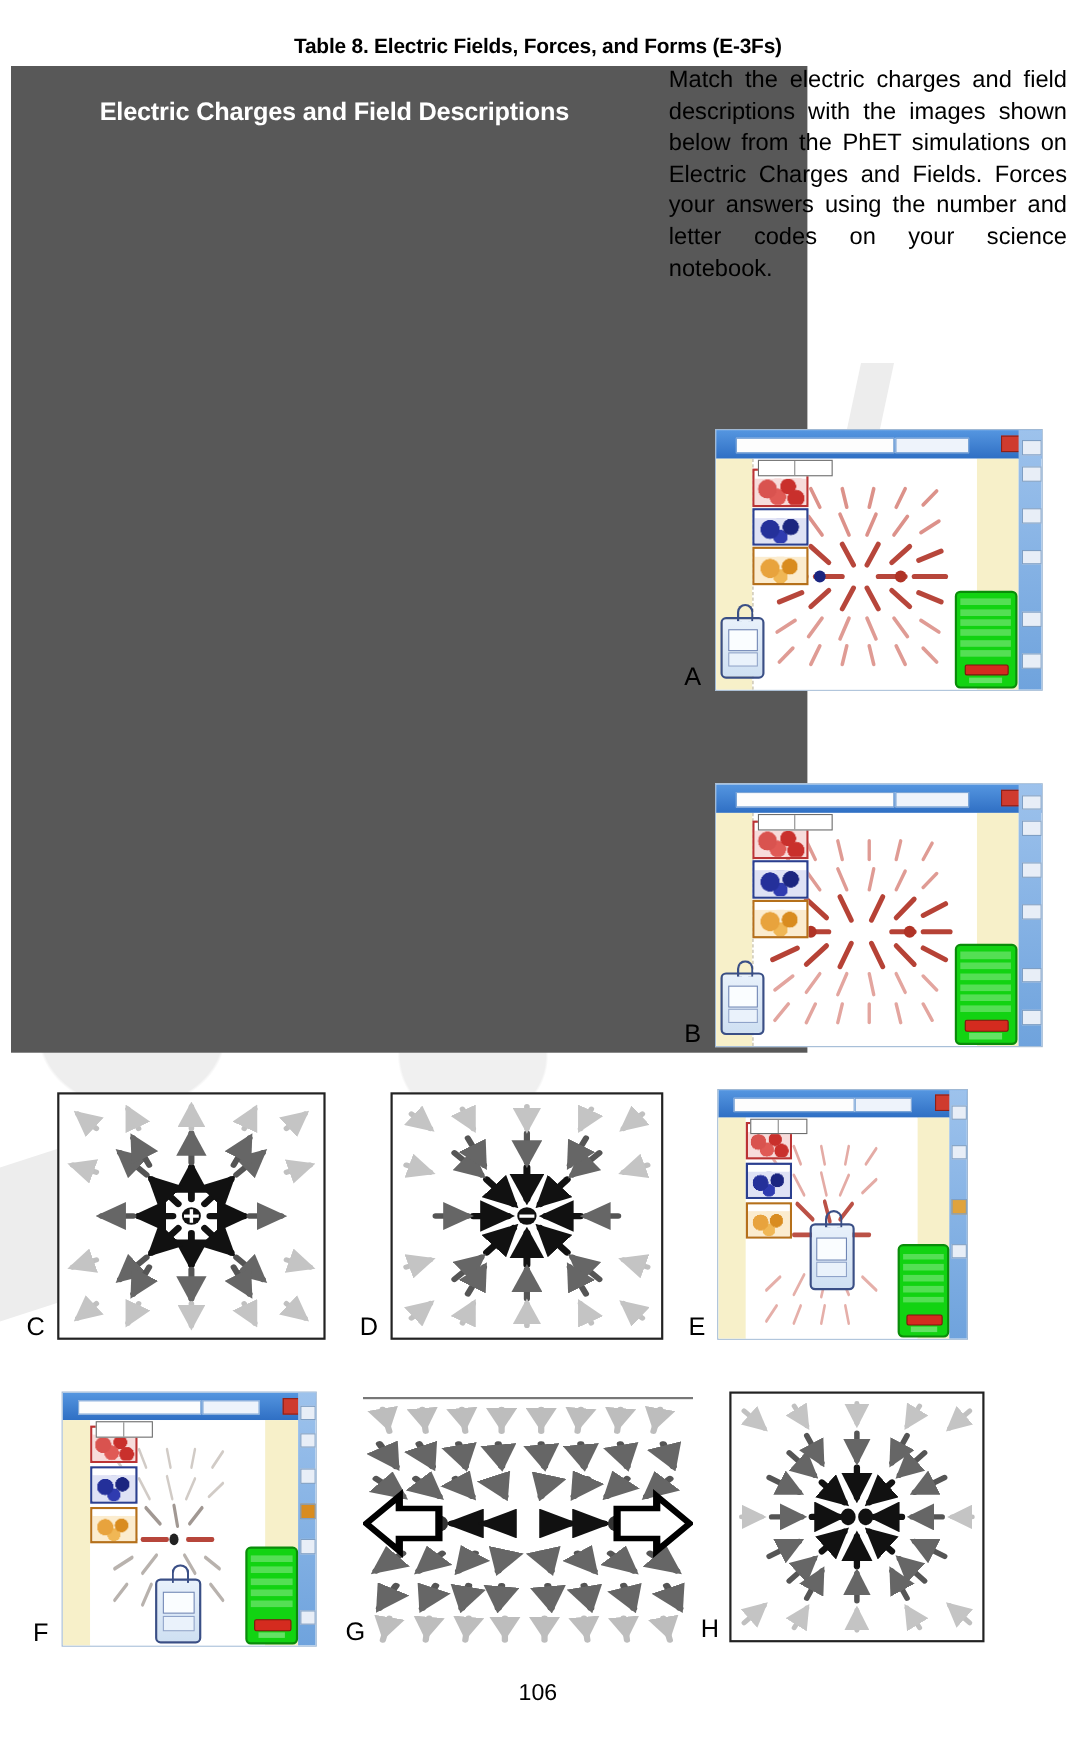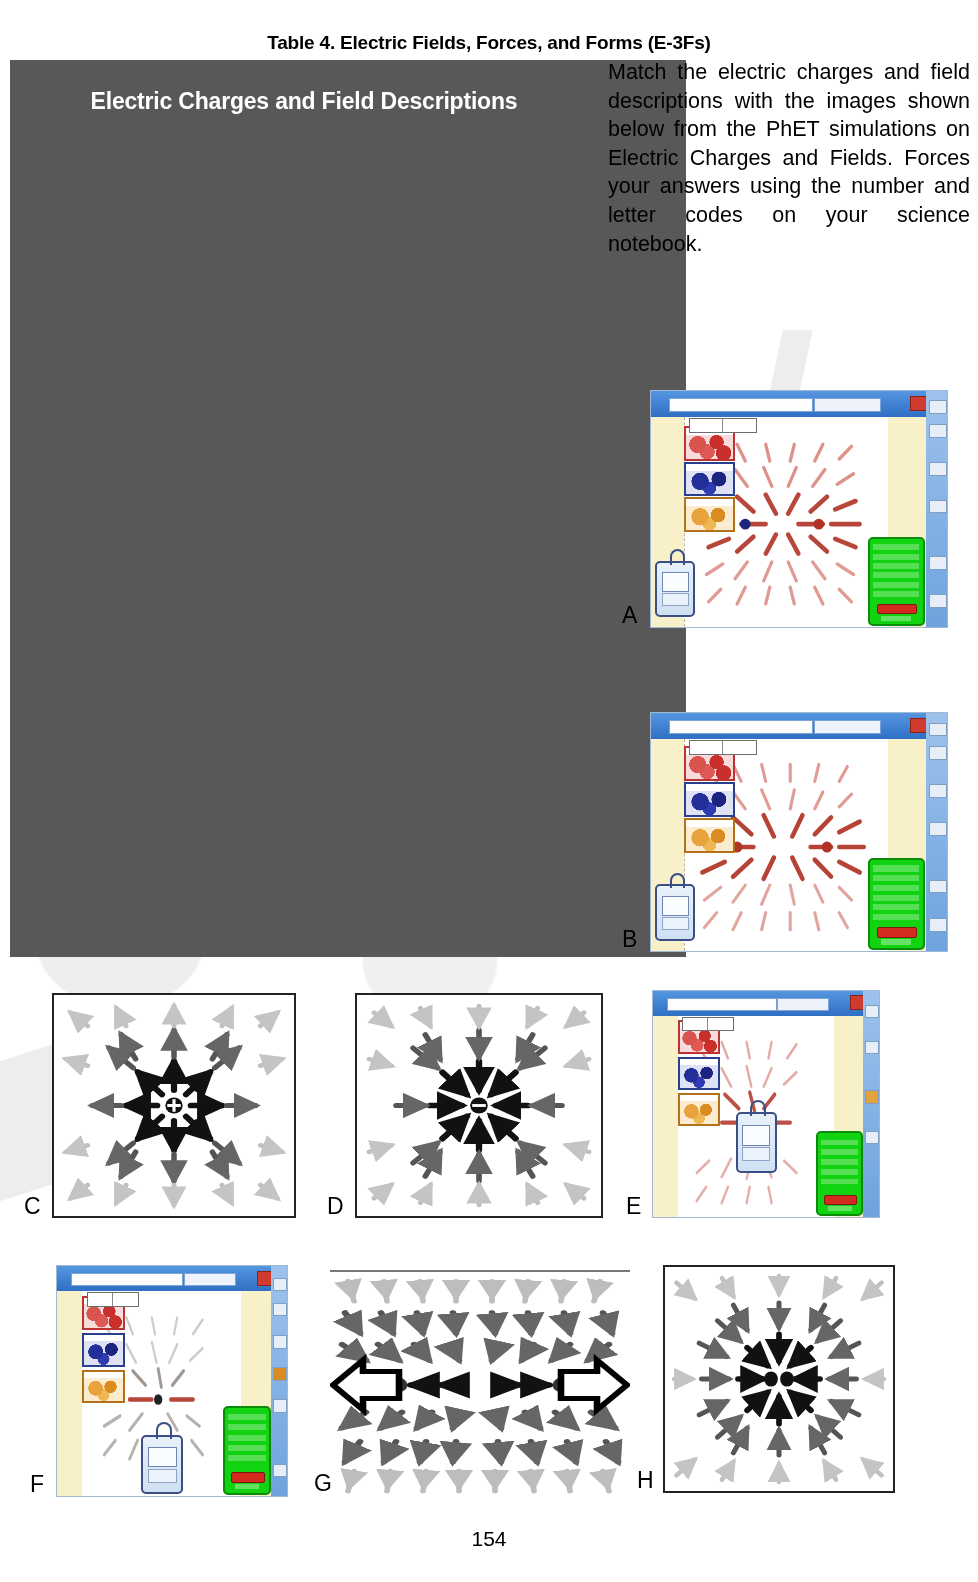--- a/index.html
+++ b/index.html
@@ -16,21 +16,21 @@
       radial-gradient(ellipse 150px 120px at 120px 640px, #eeeeee 0 55%, transparent 57%),
       radial-gradient(ellipse 120px 110px at 430px 660px, #f0f0f0 0 55%, transparent 57%);}
   .wm-stroke{position:absolute;background:#ededed;z-index:0;}
 
   
   .page-title{position:absolute;left:0;top:32px;width:978px;text-align:center;
     font-size:19px;font-weight:700;letter-spacing:-0.2px;z-index:5;}
 
   
   .dark-panel{position:absolute;left:10px;top:60px;width:676px;height:897px;
-    background:#585858;z-index:3;}
+    background:#585858;z-index:3;padding-left:48px;}
   .panel-heading{position:absolute;left:0;top:28px;width:588px;text-align:center;
     color:#ffffff;font-size:23px;font-weight:700;letter-spacing:-0.2px;}
 
   
   .card{position:absolute;left:18px;top:90px;width:552px;height:775px;background:#fff;}
   .cell{position:absolute;background:#fbfbfb;border:3px solid #000;
     box-sizing:border-box;display:flex;align-items:center;justify-content:center;
     text-align:center;font-weight:700;font-size:16.5px;line-height:1.18;
     padding:2px 4px;}
   .cell span{display:block;}
@@ -113,21 +113,21 @@
     font-size:21px;z-index:5;}
 </style>
 </head>
 <body>
 
 <div class="watermark wm1"></div>
 <div class="wm-stroke" style="left:770px;top:330px;width:30px;height:120px;transform:skewX(-12deg);"></div>
 <div class="wm-stroke" style="left:700px;top:430px;width:190px;height:26px;border-radius:50%;transform:rotate(-8deg);"></div>
 <div class="wm-stroke" style="left:0px;top:1050px;width:70px;height:140px;transform:skewY(-18deg);"></div>
 
-<div class="page-title">Table 4.  Electric Fields, Forces, and Forms (E-3Fs)</div>
+<div class="page-title">Table 8.  Electric Fields, Forces, and Forms (E-3Fs)</div>
 
 <div class="dark-panel">
   <div class="panel-heading">Electric Charges and Field Descriptions</div>
 </div>
 
 <div class="card">
 
   <div class="cell" style="left:110px;top:60px;width:187px;height:155px;">
     <span>2. Direction of electric field lines for a negative charge</span>
   </div>
@@ -818,13 +818,13 @@
             <line x1="96" y1="50" x2="88" y2="50"></line>
         </g>
       </g>
       <ellipse cx="46.5" cy="50" rx="3" ry="3.4" fill="#111"></ellipse>
       <ellipse cx="53.5" cy="50" rx="3" ry="3.4" fill="#111"></ellipse>
     </svg>
   </div>
   <div class="fig-label" style="left:-26px;top:202px;">H</div>
 </div>
 
-<div class="pagenum">154</div>
+<div class="pagenum">106</div>
 
 </body></html>

